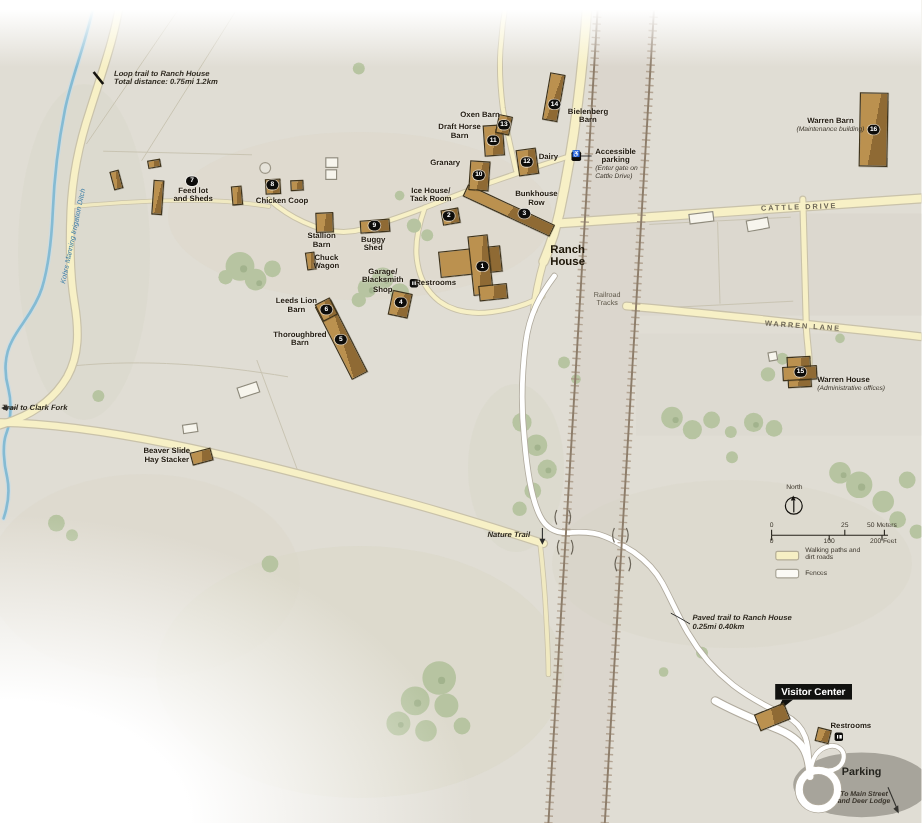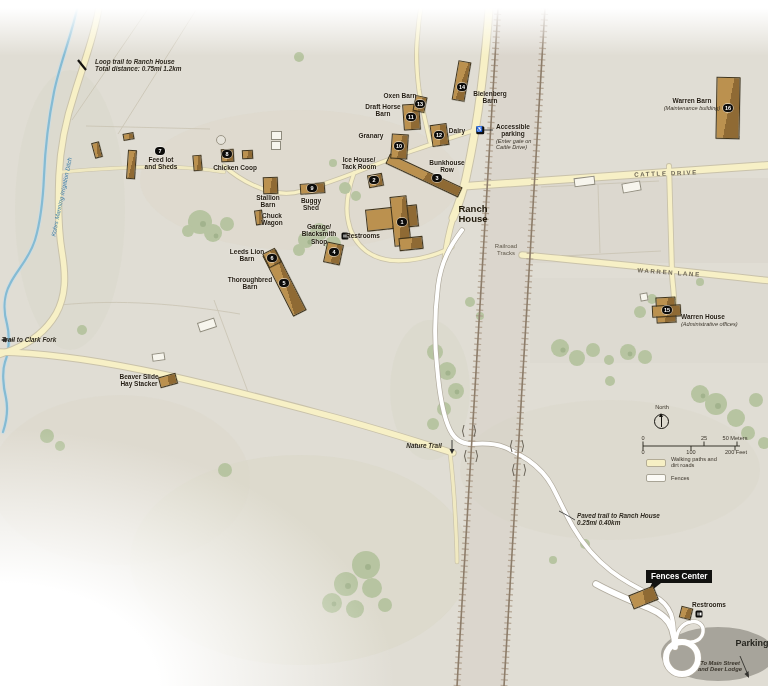--- a/index.html
+++ b/index.html
@@ -221,21 +221,21 @@
       <path d="M643,446 L740,446"></path>
       <path d="M643,441.5 L643,446"></path>
         <path d="M704,441.5 L704,446"></path>
         <path d="M737,441.5 L737,446"></path>
       <path d="M643,446 L643,450.5"></path>
         <path d="M691,446 L691,450.5"></path>
         <path d="M735,446 L735,450.5"></path>
     </g>
   </svg>
 
-  <div class="vctag">Fences Center</div>
+  <div class="vctag">Visitor Center</div>
 
   <div class="compass">
     <span class="n"></span>
       <span class="a"></span>
   </div>
 
   <div class="swatch sw-paths"></div>
   <div class="swatch sw-fences"></div>
 
   <div class="fade-top"></div>
@@ -336,21 +336,21 @@
     <div class="lbl b" style="left: 692px; top: 101px; transform: translate(-50%, -50%);">Warren Barn</div>
     <div class="lbl ti tii tc" style="left: 692px; top: 108px; transform: translate(-50%, -50%);">(Maintenance building)</div>
     <div class="lbl b" style="left: 681px; top: 313px; transform: none;">Warren House</div>
     <div class="lbl ti tii" style="left: 681px; top: 321px; transform: none;">(Administrative offices)</div>
     <div class="lbl b" style="left: 139px; top: 380px; transform: translate(-50%, -50%);">Beaver Slide
 Hay Stacker</div>
     <div class="lbl it tc" style="left: 424px; top: 446px; transform: translate(-50%, -50%);">Nature Trail</div>
     <div class="lbl it" style="left: 577px; top: 512px; transform: none;">Paved trail to Ranch House
 0.25mi  0.40km</div>
     <div class="lbl b" style="left: 709px; top: 605px; transform: translate(-50%, -50%);">Restrooms</div>
-    <div class="lbl pk" style="left: 752px; top: 643px; transform: translate(-50%, -50%);">Parking</div>
+    <div class="lbl pk" style="left: 718px; top: 643px; transform: translate(-50%, -50%);">Parking</div>
     <div class="lbl it2" style="left: 720px; top: 666px; transform: translate(-50%, -50%);">To Main Street
 and Deer Lodge</div>
     <div class="lbl ti tc" style="left: 662px; top: 407px; transform: translate(-50%, -50%);">North</div>
     <div class="lbl ti tc" style="left: 643px; top: 438px; transform: translate(-50%, -50%);">0</div>
     <div class="lbl ti tc" style="left: 704px; top: 438px; transform: translate(-50%, -50%);">25</div>
     <div class="lbl ti tc" style="left: 735px; top: 438px; transform: translate(-50%, -50%);">50 Meters</div>
     <div class="lbl ti tc" style="left: 643px; top: 452px; transform: translate(-50%, -50%);">0</div>
     <div class="lbl ti tc" style="left: 691px; top: 452px; transform: translate(-50%, -50%);">100</div>
     <div class="lbl ti tc" style="left: 736px; top: 452px; transform: translate(-50%, -50%);">200 Feet</div>
     <div class="lbl ti" style="left: 671px; top: 456px; transform: none;">Walking paths and

